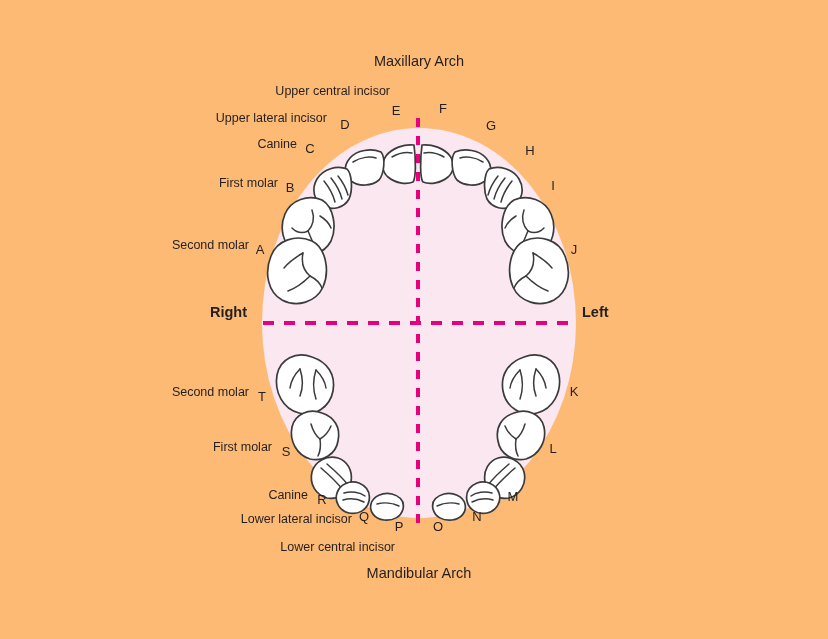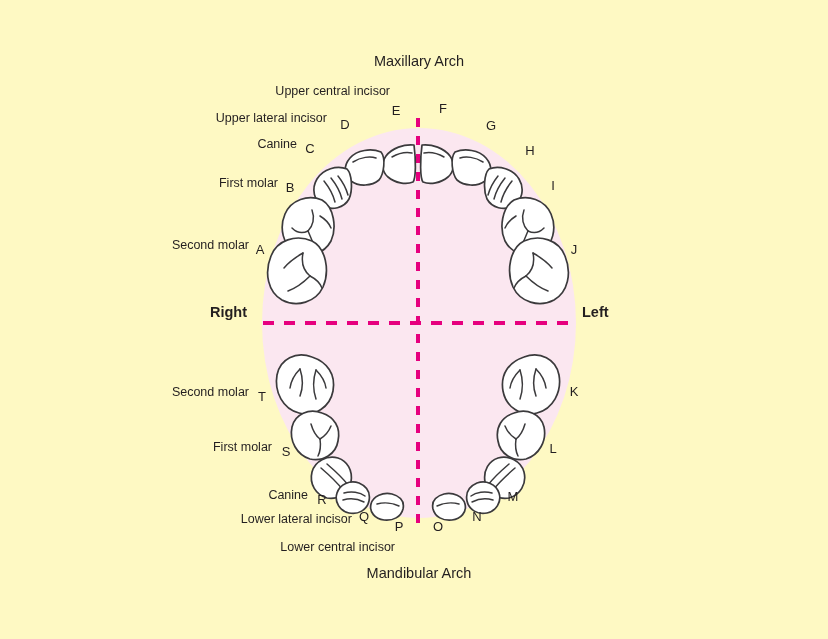--- a/index.html
+++ b/index.html
@@ -9,21 +9,21 @@
     background: #ffffff;
   }
   body {
     font-family: "Liberation Sans", sans-serif;
     color: #231f20;
   }
   #chart-root {
     position: relative;
     width: 828px;
     height: 639px;
-    background: #fef9c3;
+    background: #fdba74;
     overflow: hidden;
   }
   #dental-svg {
     position: absolute;
     left: 0;
     top: 0;
     width: 828px;
     height: 639px;
   }
   .arch-title {

